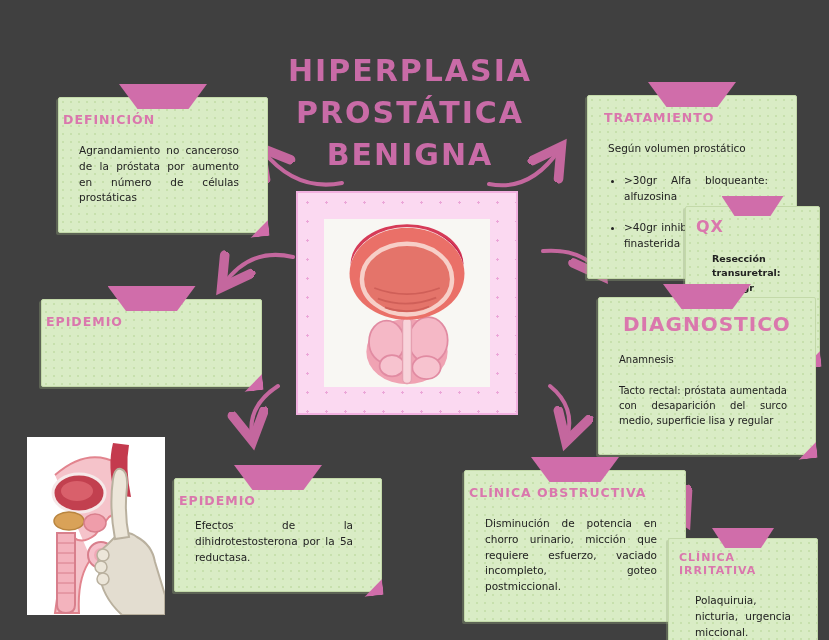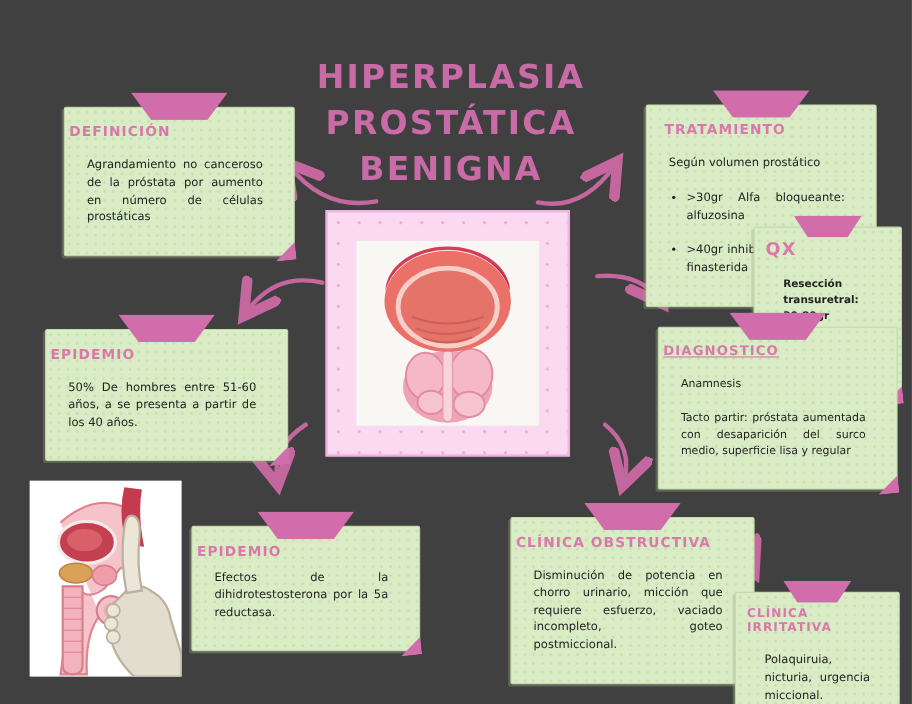--- a/index.html
+++ b/index.html
@@ -154,29 +154,28 @@
     <span class="fold"></span>
     <h3>QX</h3>
     <p>Resección transuretral: 30-80gr</p>
     <p>Prostatectomía: &gt;80gr</p>
   </div>
 
   <div class="card" style="left:41px;top:299px;width:221px;min-height:88px;">
     <span class="ribbon"></span>
     <span class="fold"></span>
     <h3>EPIDEMIO</h3>
-    <p>50% De hombres entre 51-60 años, a se presenta a partir de los 40 años.</p>
   </div>
 
   <div class="card" style="left:598px;top:297px;width:218px;min-height:96px;">
     <span class="ribbon"></span>
     <span class="fold"></span>
-    <h3 style="font-size:12px;text-decoration:underline;">DIAGNOSTICO</h3>
+    <h3 style="margin-left:20px;font-size:20px;">DIAGNOSTICO</h3>
     <p style="font-size:10px;">Anamnesis</p>
-    <p style="font-size:10px;">Tacto partir: próstata aumentada con desaparición del surco medio, superficie lisa y regular</p>
+    <p style="font-size:10px;">Tacto rectal: próstata aumentada con desaparición del surco medio, superficie lisa y regular</p>
   </div>
 
   <div class="card" style="left:174px;top:478px;width:208px;min-height:92px;">
     <span class="ribbon"></span>
     <span class="fold"></span>
     <h3>EPIDEMIO</h3>
     <p style="margin-top:10px;">Efectos de la dihidrotestosterona por la 5a reductasa.</p>
   </div>
 
   <div class="card" style="left:464px;top:470px;width:222px;min-height:105px;">

